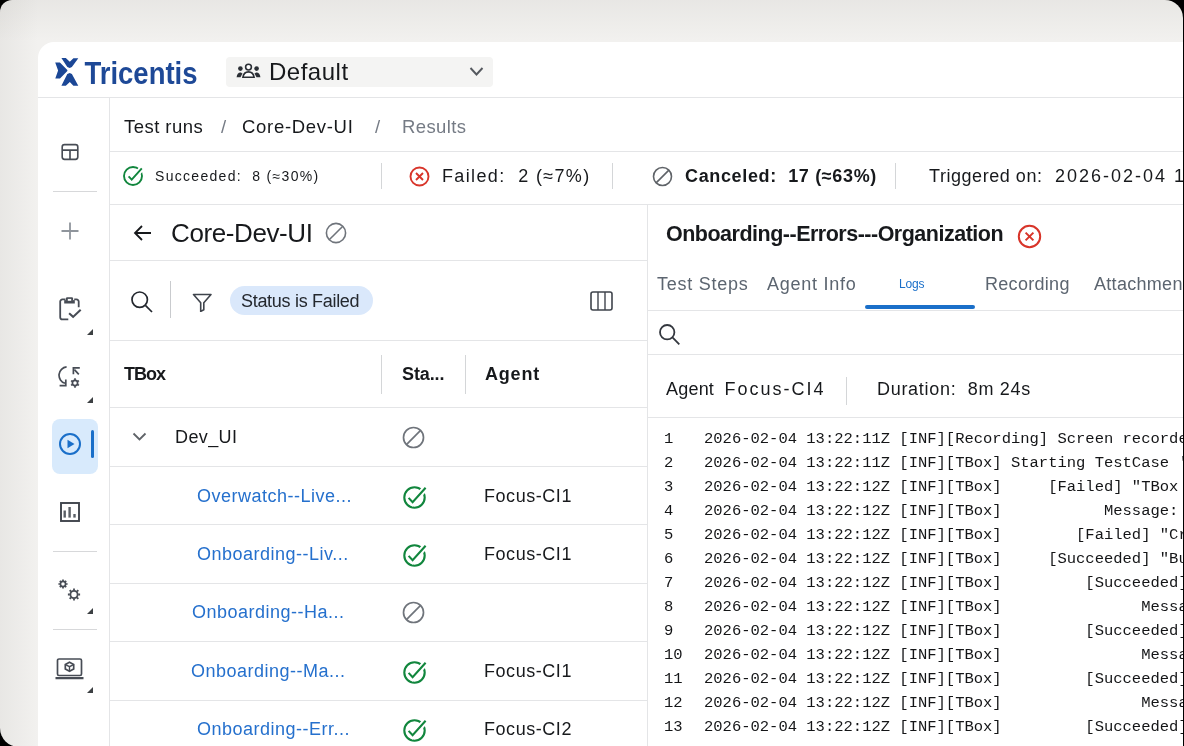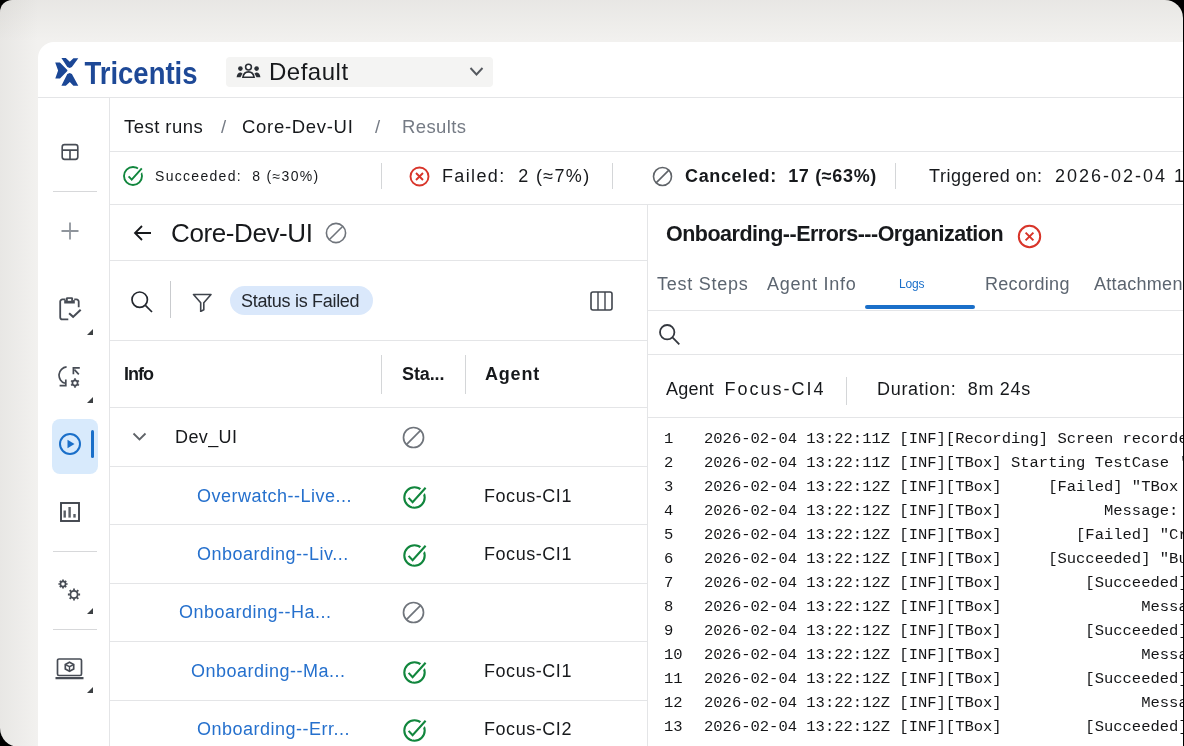--- a/index.html
+++ b/index.html
@@ -214,21 +214,21 @@
   <div class="txt" style="left:241px;top:291.5px;font-size:18px;line-height:19px;letter-spacing:-0.3px;color:#24282e;">Status is Failed</div>
   <svg class="abs" style="left:590px;top:291px" width="23" height="20" viewBox="0 0 23 20">
     <g fill="none" stroke="#3f444c" stroke-width="1.6">
       <rect x="1" y="1" width="21" height="18" rx="2"></rect>
       <line x1="8" y1="1" x2="8" y2="19" stroke-width="1.4"></line>
       <line x1="15" y1="1" x2="15" y2="19" stroke-width="1.4"></line>
     </g>
   </svg>
 
   <div class="hline" style="left:110px;top:340px;width:537px;"></div>
-  <div class="txt" style="left:124px;top:365px;font-size:18px;line-height:19px;font-weight:bold;letter-spacing:-1px;">Info</div>
+  <div class="txt" style="left:124px;top:365px;font-size:18px;line-height:19px;font-weight:bold;letter-spacing:-1px;">TBox</div>
   <div class="vline" style="left:381px;top:355px;height:39px;background:#d4d6d8;"></div>
   <div class="txt" style="left:402px;top:365px;font-size:18px;line-height:19px;font-weight:bold;letter-spacing:-0.1px;">Sta...</div>
   <div class="vline" style="left:465px;top:355px;height:39px;background:#d4d6d8;"></div>
   <div class="txt" style="left:485px;top:365px;font-size:18px;line-height:19px;font-weight:bold;letter-spacing:0.8px;">Agent</div>
   <div class="hline" style="left:110px;top:407px;width:537px;"></div>
 
   <svg class="abs" style="left:132px;top:432px" width="15" height="10" viewBox="0 0 15 10">
     <polyline points="1.5,1.5 7.5,7.5 13.5,1.5" fill="none" stroke="#5f6368" stroke-width="1.8"></polyline>
   </svg>
   <div class="txt" style="left:175px;top:428px;font-size:18px;line-height:19px;letter-spacing:0.4px;">Dev_UI</div>
@@ -249,21 +249,21 @@
 
   <div class="txt" style="left:197px;top:545px;font-size:18px;line-height:19px;color:#2570cd;letter-spacing:0.5px;">Onboarding--Liv...</div>
   <svg class="abs" style="left:402px;top:543px" width="25" height="25" viewBox="0 0 25 25">
     <circle cx="12.5" cy="12.5" r="10.2" fill="none" stroke="#11863d" stroke-width="2.1"></circle>
     <path d="M6.6,12.9 L10.6,17.2 L23.6,2.8" fill="none" stroke="#fff" stroke-width="6"></path>
     <path d="M6.6,12.9 L10.6,17.2 L23.6,2.8" fill="none" stroke="#11863d" stroke-width="2.1"></path>
   </svg>
   <div class="txt" style="left:484px;top:545px;font-size:18px;line-height:19px;letter-spacing:0.55px;">Focus-CI1</div>
   <div class="hline" style="left:110px;top:583px;width:537px;"></div>
 
-  <div class="txt" style="left:179px;top:603px;font-size:18px;line-height:19px;color:#2570cd;letter-spacing:0.5px;">Onboarding--Ha...</div>
+  <div class="txt" style="left:192px;top:603px;font-size:18px;line-height:19px;color:#2570cd;letter-spacing:0.5px;">Onboarding--Ha...</div>
   <svg class="abs" style="left:402px;top:601px" width="23" height="23" viewBox="0 0 23 23">
     <circle cx="11.5" cy="11.5" r="10" fill="none" stroke="#6f747b" stroke-width="1.7"></circle>
     <line x1="18.6" y1="4.4" x2="4.4" y2="18.6" stroke="#6f747b" stroke-width="1.7"></line>
   </svg>
   <div class="hline" style="left:110px;top:641px;width:537px;"></div>
 
   <div class="txt" style="left:191px;top:662px;font-size:18px;line-height:19px;color:#2570cd;letter-spacing:0.5px;">Onboarding--Ma...</div>
   <svg class="abs" style="left:402px;top:660px" width="25" height="25" viewBox="0 0 25 25">
     <circle cx="12.5" cy="12.5" r="10.2" fill="none" stroke="#11863d" stroke-width="2.1"></circle>
     <path d="M6.6,12.9 L10.6,17.2 L23.6,2.8" fill="none" stroke="#fff" stroke-width="6"></path>

